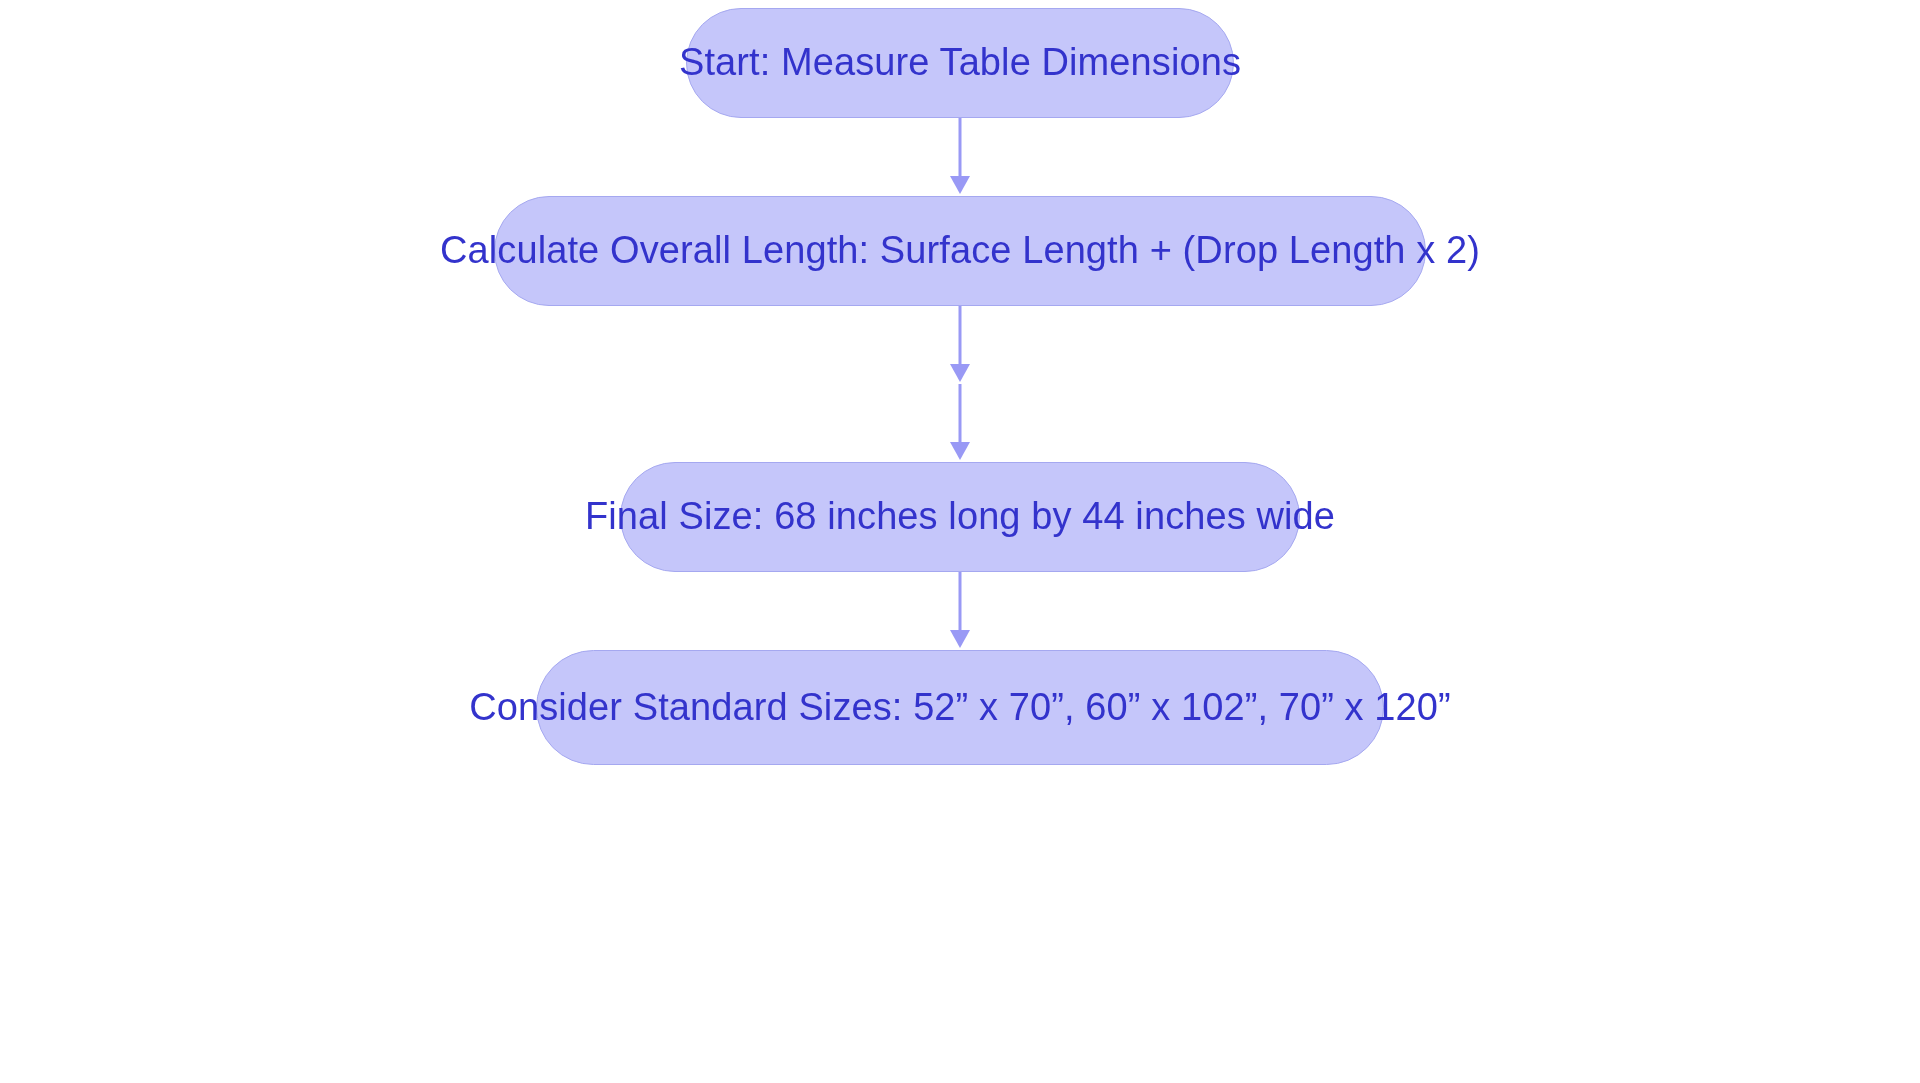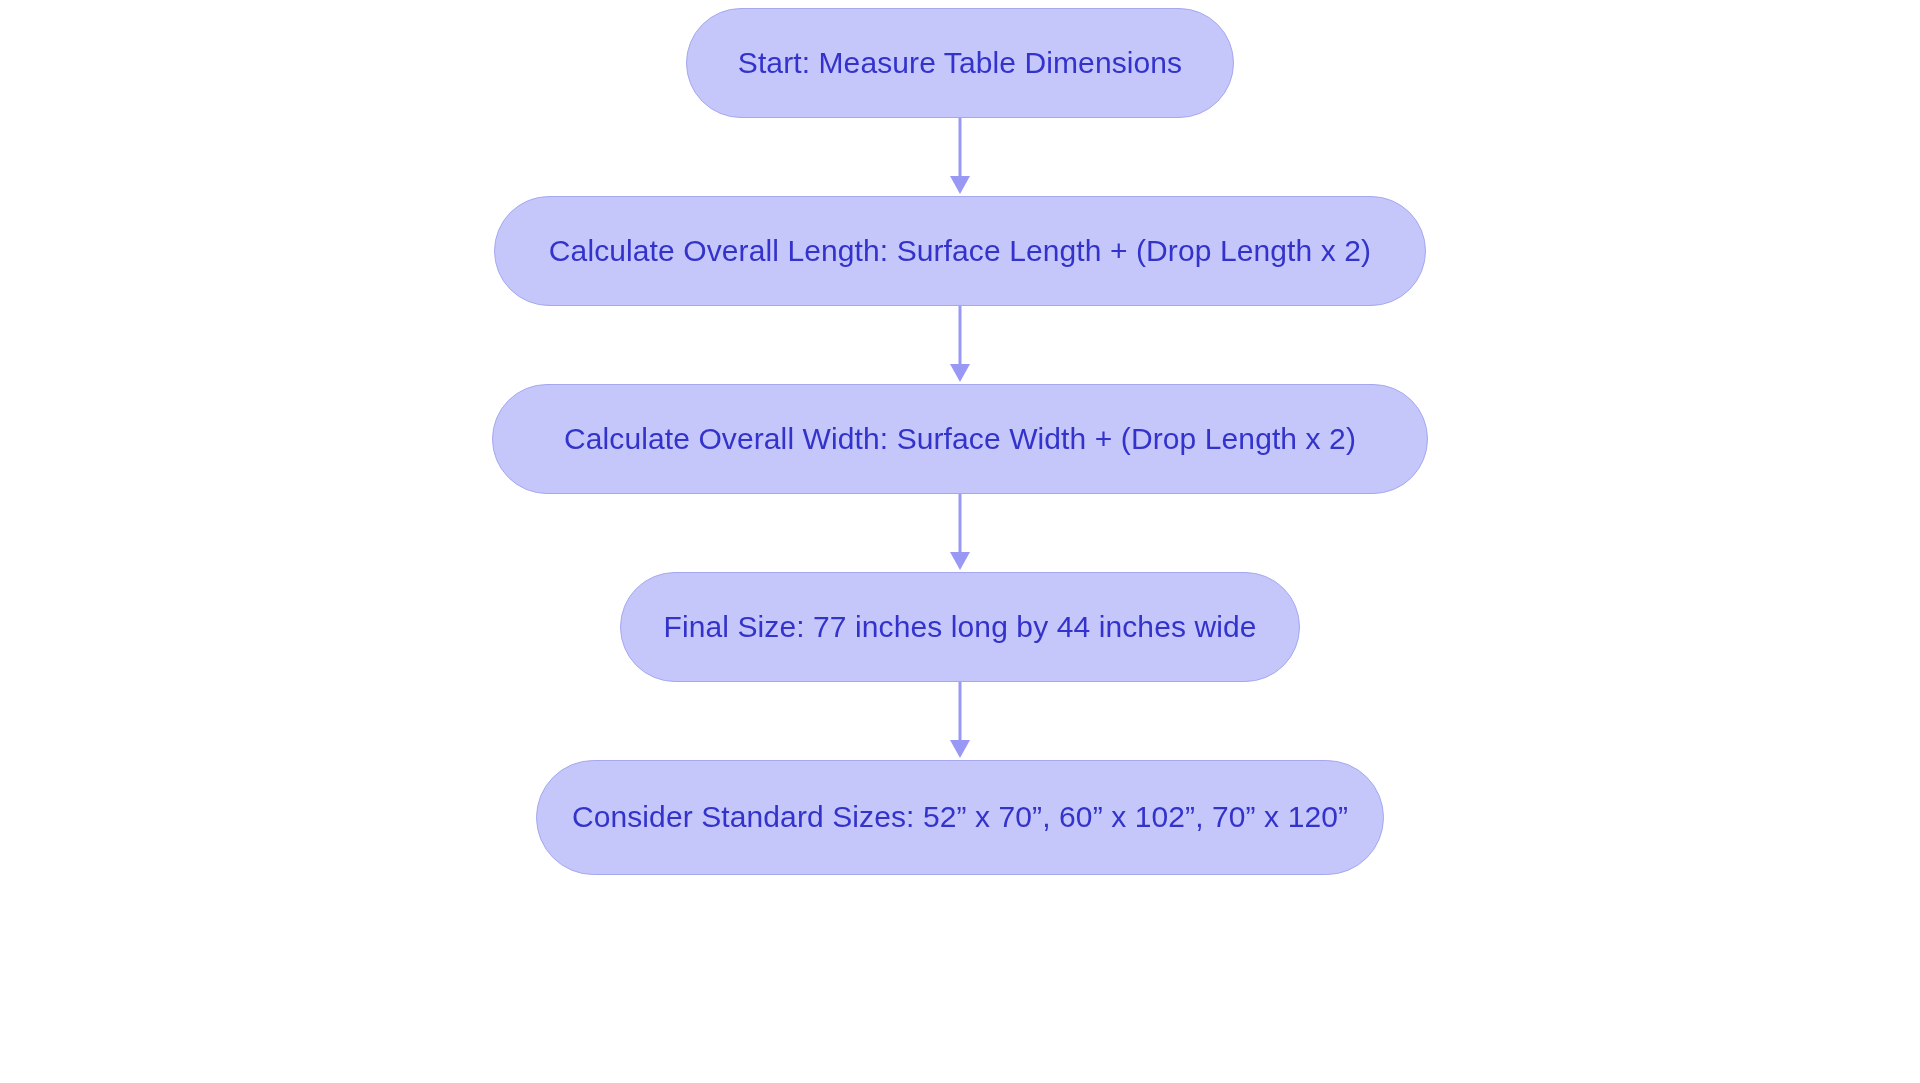--- a/index.html
+++ b/index.html
@@ -31,21 +31,21 @@
     align-items: center;
     width: 100%;
   }
 
   .node {
     box-sizing: border-box;
     background: #c5c6fa;
     border: 1.6px solid #a5a8f0;
     border-radius: 999px;
     color: #3333cc;
-    font-size: 30px;
+    font-size: 38px;
     font-weight: 400;
     letter-spacing: 0.1px;
     line-height: 1.15;
     text-align: center;
     display: flex;
     align-items: center;
     justify-content: center;
     white-space: nowrap;
     padding: 0 56px;
   }
@@ -96,36 +96,31 @@
     </div>
   </div>
 
   <div class="connector" style="height:78px;">
     <svg width="30" height="78" viewBox="0 0 30 78" aria-hidden="true">
       <line class="conn-line" x1="15" y1="0" x2="15" y2="60"></line>
       <polygon class="conn-head" points="15,76 5,58 25,58"></polygon>
     </svg>
   </div>
 
-  <div class="node-row">
-    <div class="node n2" style="width:936px;">
-      <span>Calculate Overall Width: Surface Width + (Drop Length x 2)</span>
-    </div>
-  </div>
 
   <div class="connector" style="height:78px;">
     <svg width="30" height="78" viewBox="0 0 30 78" aria-hidden="true">
       <line class="conn-line" x1="15" y1="0" x2="15" y2="60"></line>
       <polygon class="conn-head" points="15,76 5,58 25,58"></polygon>
     </svg>
   </div>
 
   <div class="node-row">
     <div class="node n3" style="width:680px;">
-      <span>Final Size: 77 inches long by 44 inches wide</span>
+      <span>Final Size: 68 inches long by 44 inches wide</span>
     </div>
   </div>
 
   <div class="connector" style="height:78px;">
     <svg width="30" height="78" viewBox="0 0 30 78" aria-hidden="true">
       <line class="conn-line" x1="15" y1="0" x2="15" y2="60"></line>
       <polygon class="conn-head" points="15,76 5,58 25,58"></polygon>
     </svg>
   </div>
 

